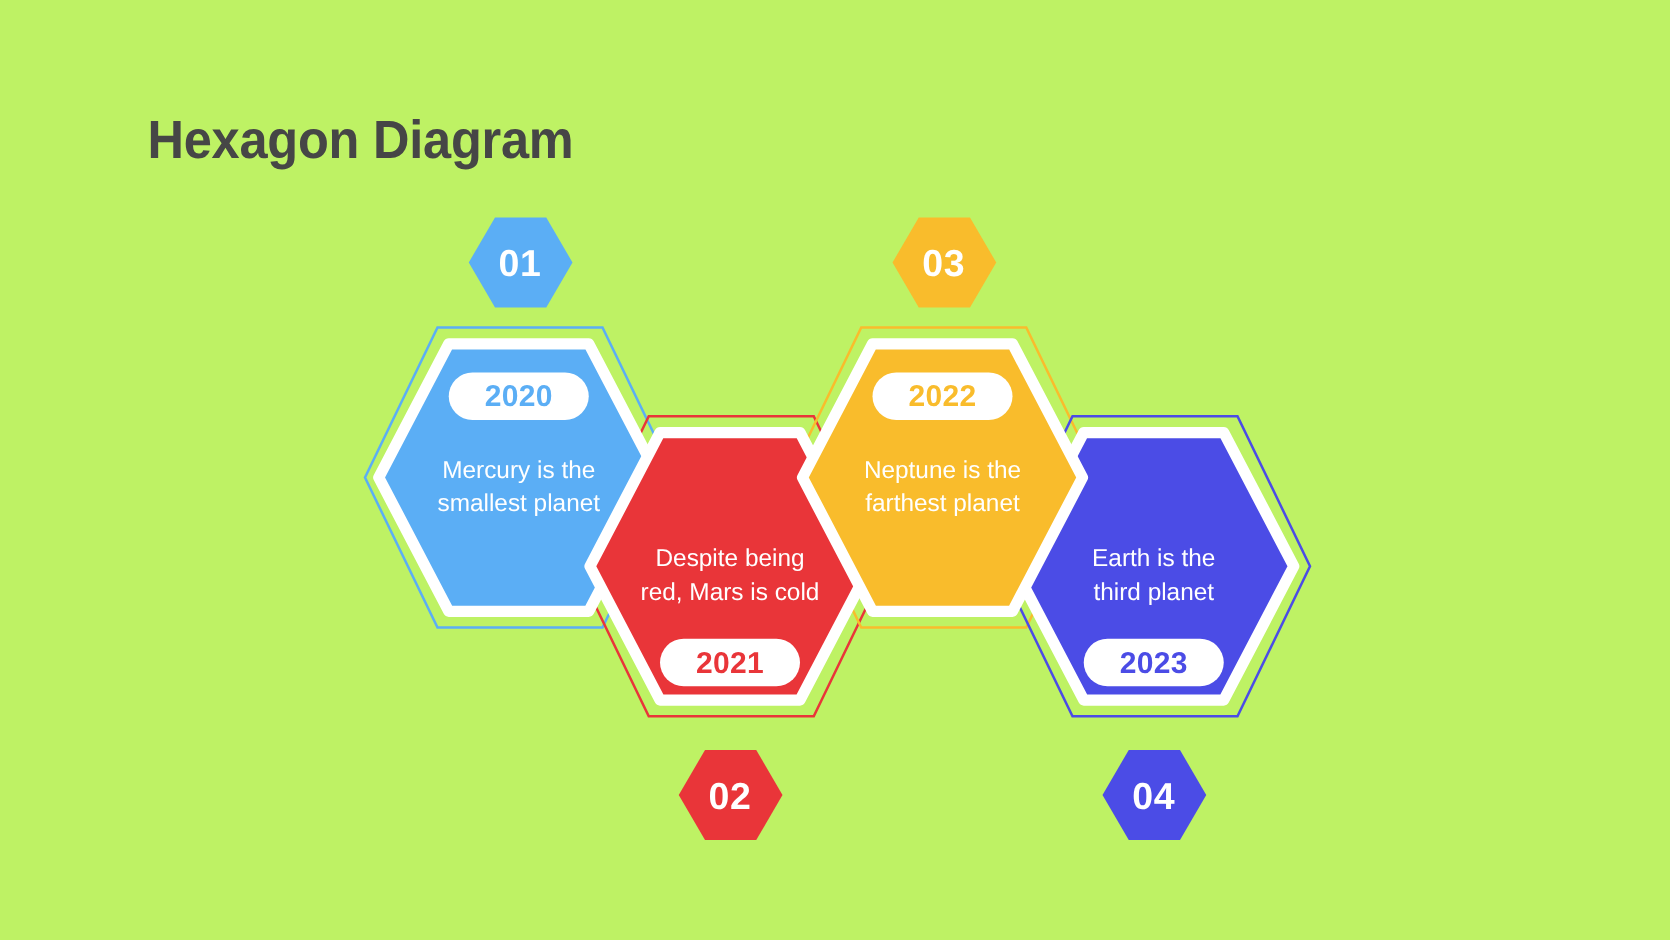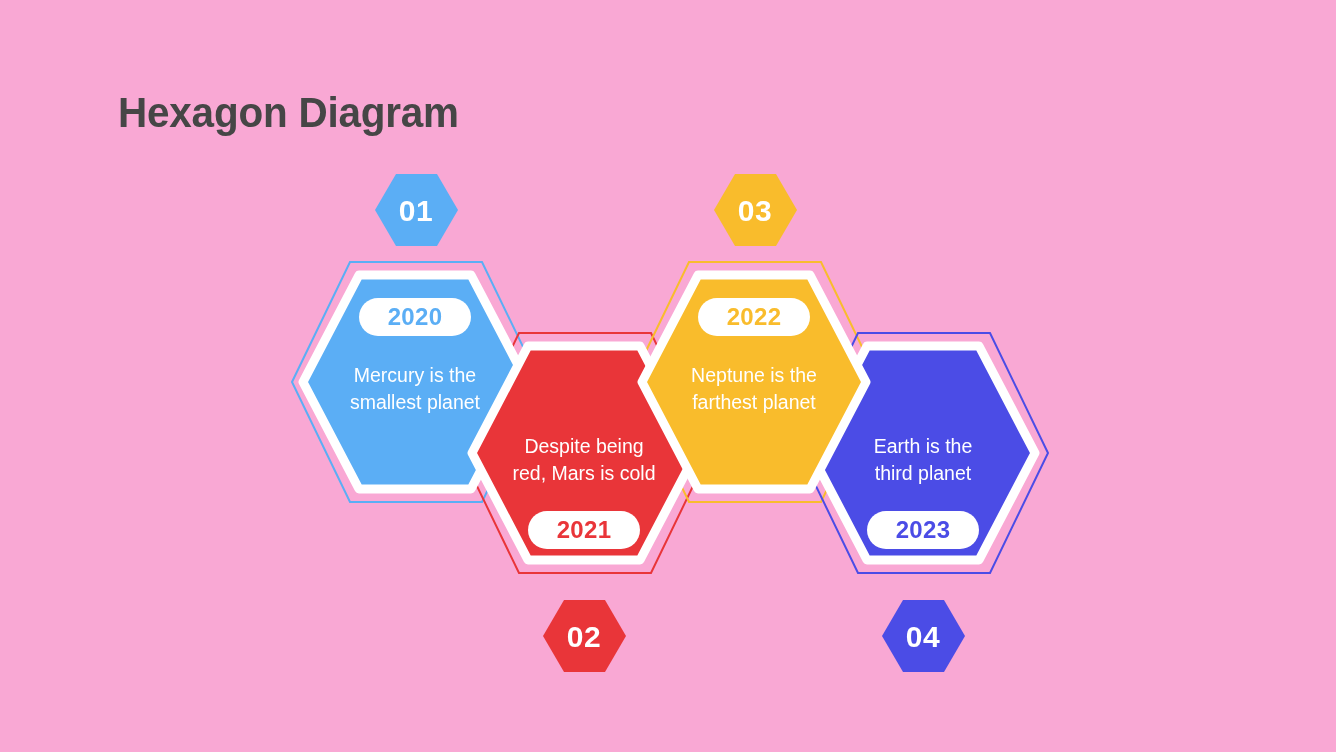--- a/index.html
+++ b/index.html
@@ -12,21 +12,21 @@
     width: 1336px;
     height: 752px;
     overflow: hidden;
     font-family: "Liberation Sans", sans-serif;
     position: relative;
   }
   #slide {
     position: relative;
     width: 1336px;
     height: 752px;
-    background: #f9a8d4;
+    background: #bef264;
   }
   #page-title {
     position: absolute;
     left: 118px;
     top: 88px;
     font-family: "Liberation Sans Narrow", "Liberation Sans", sans-serif;
     font-size: 43px;
     font-weight: bold;
     color: #464646;
     letter-spacing: -0.2px;

